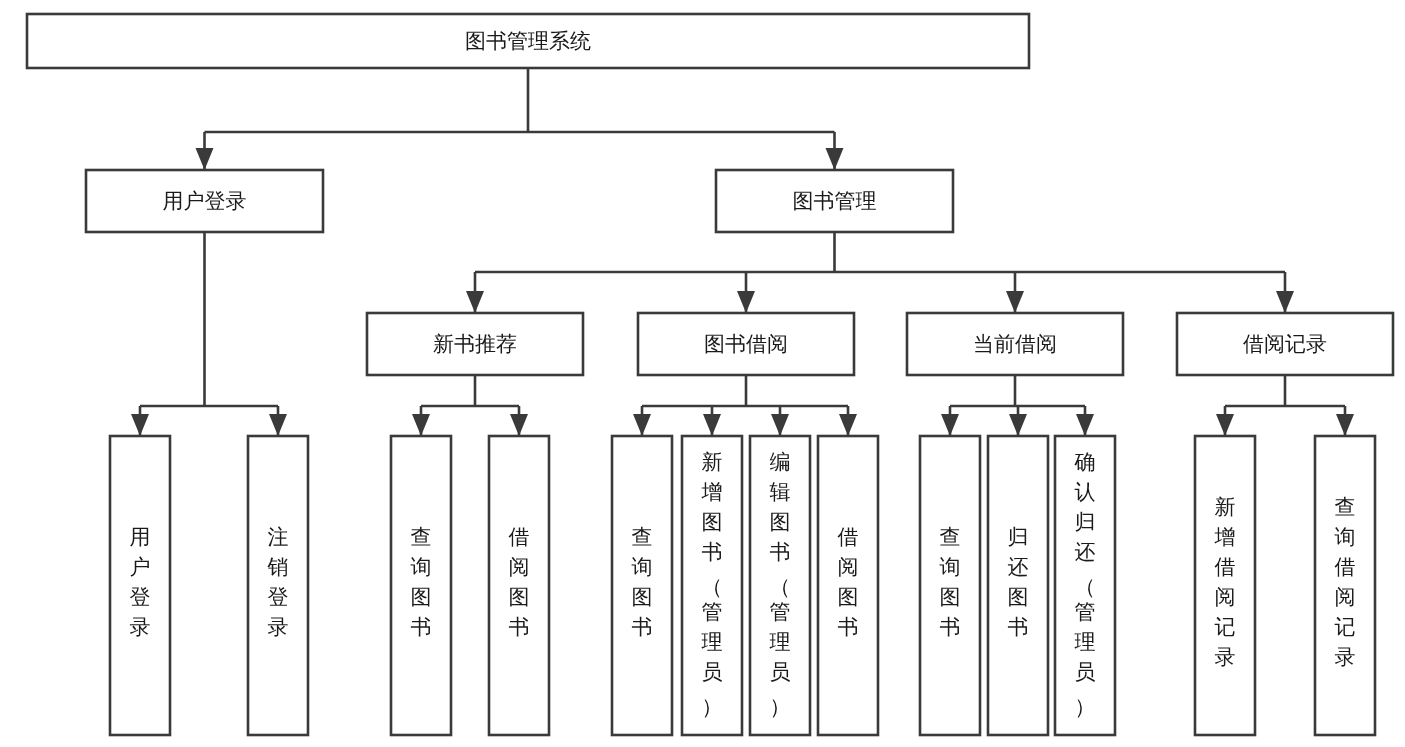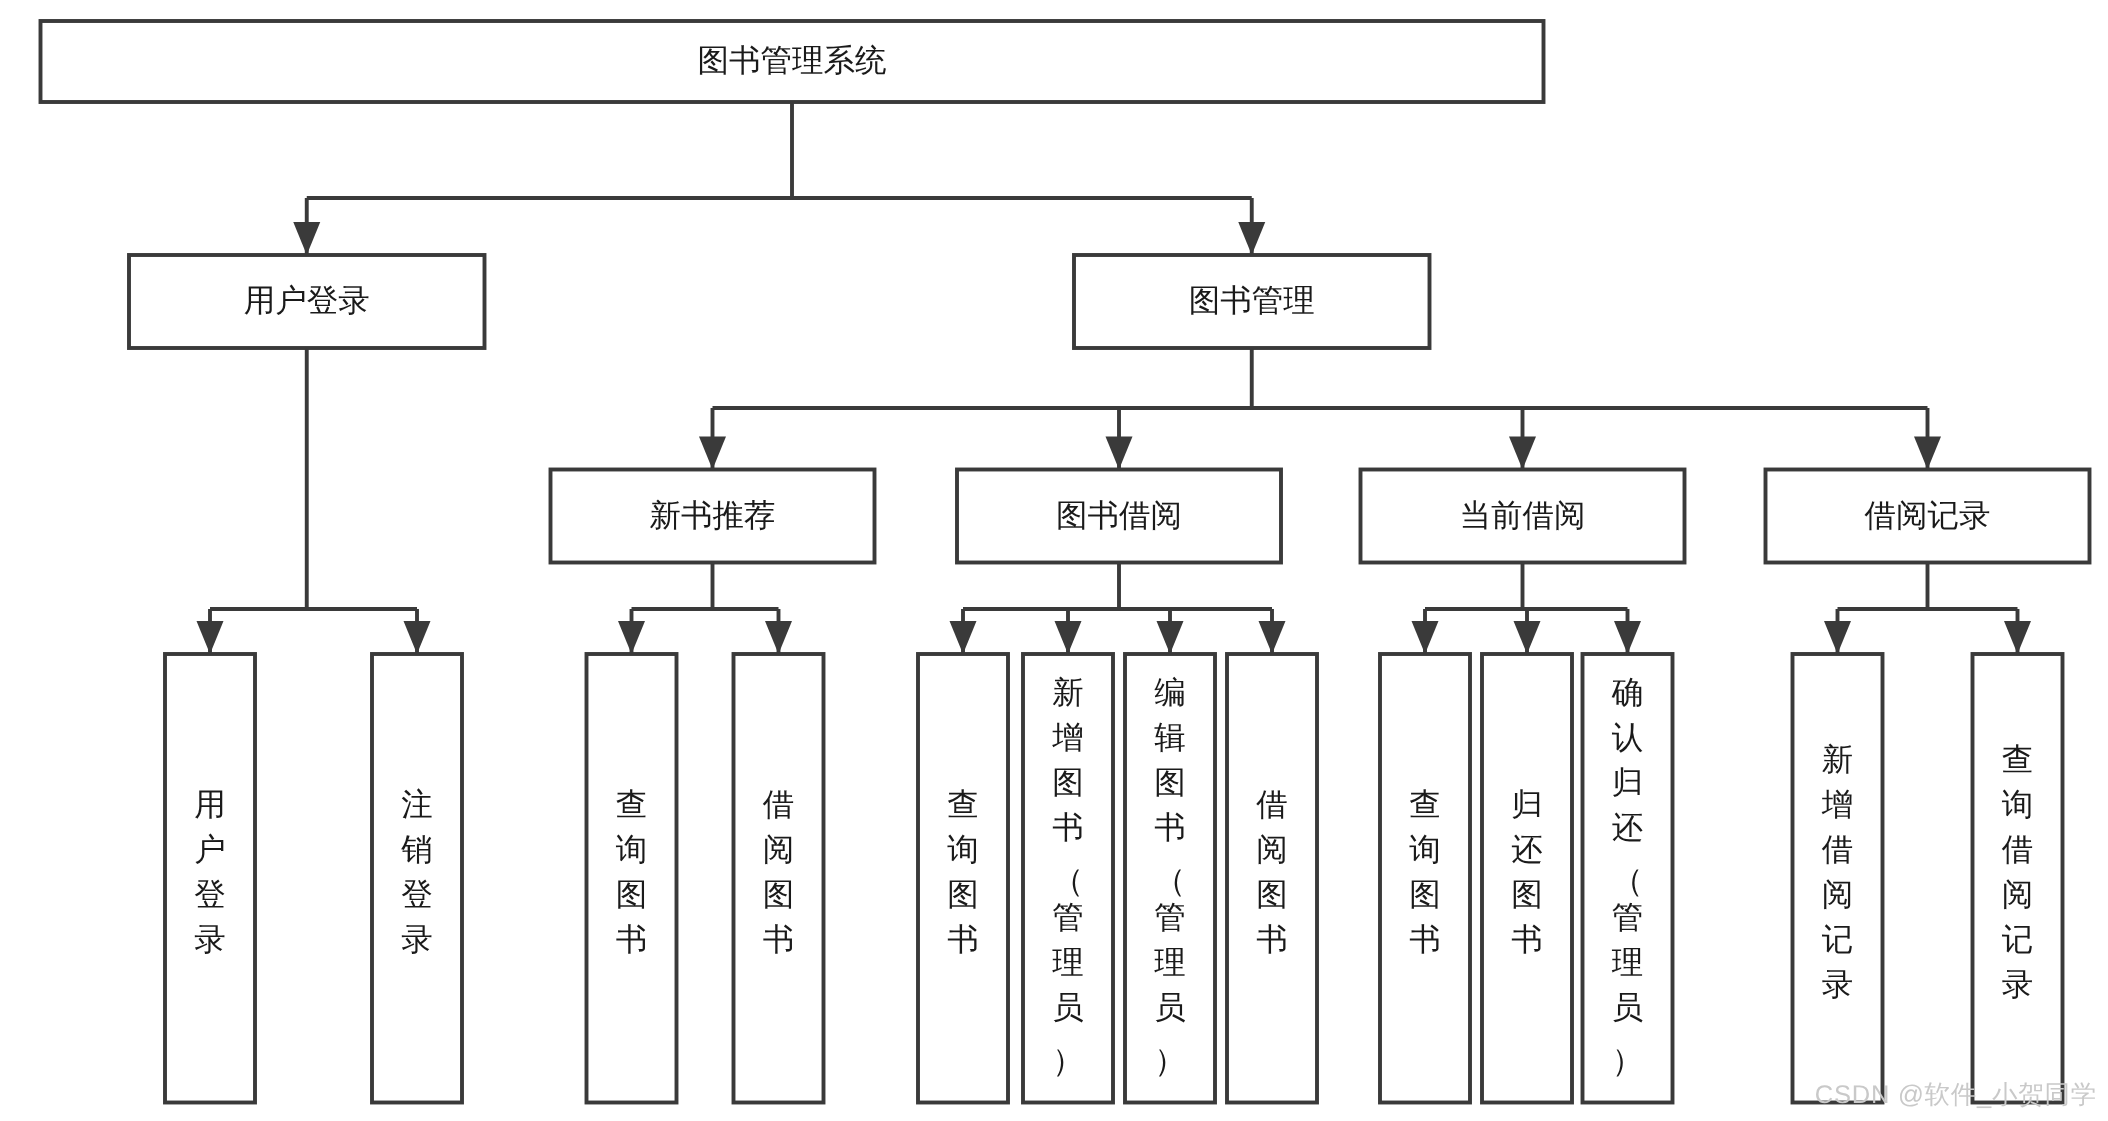--- a/index.html
+++ b/index.html
@@ -200,14 +200,13 @@
         <g>
           <rect x="1190" y="436" width="60" height="299" class="node-box"></rect>
           <text x="1220" y="513.5" class="node-label-vertical"><tspan x="1220" dy="0">新</tspan><tspan x="1220" dy="30">增</tspan><tspan x="1220" dy="30">借</tspan><tspan x="1220" dy="30">阅</tspan><tspan x="1220" dy="30">记</tspan><tspan x="1220" dy="30">录</tspan></text>
         </g>
         <g>
           <rect x="1310" y="436" width="60" height="299" class="node-box"></rect>
           <text x="1340" y="513.5" class="node-label-vertical"><tspan x="1340" dy="0">查</tspan><tspan x="1340" dy="30">询</tspan><tspan x="1340" dy="30">借</tspan><tspan x="1340" dy="30">阅</tspan><tspan x="1340" dy="30">记</tspan><tspan x="1340" dy="30">录</tspan></text>
         </g>
       </g>
   </svg>
-  <div class="watermark">CSDN @软件_小贺同学</div>
 </div>
 
 </body></html>

